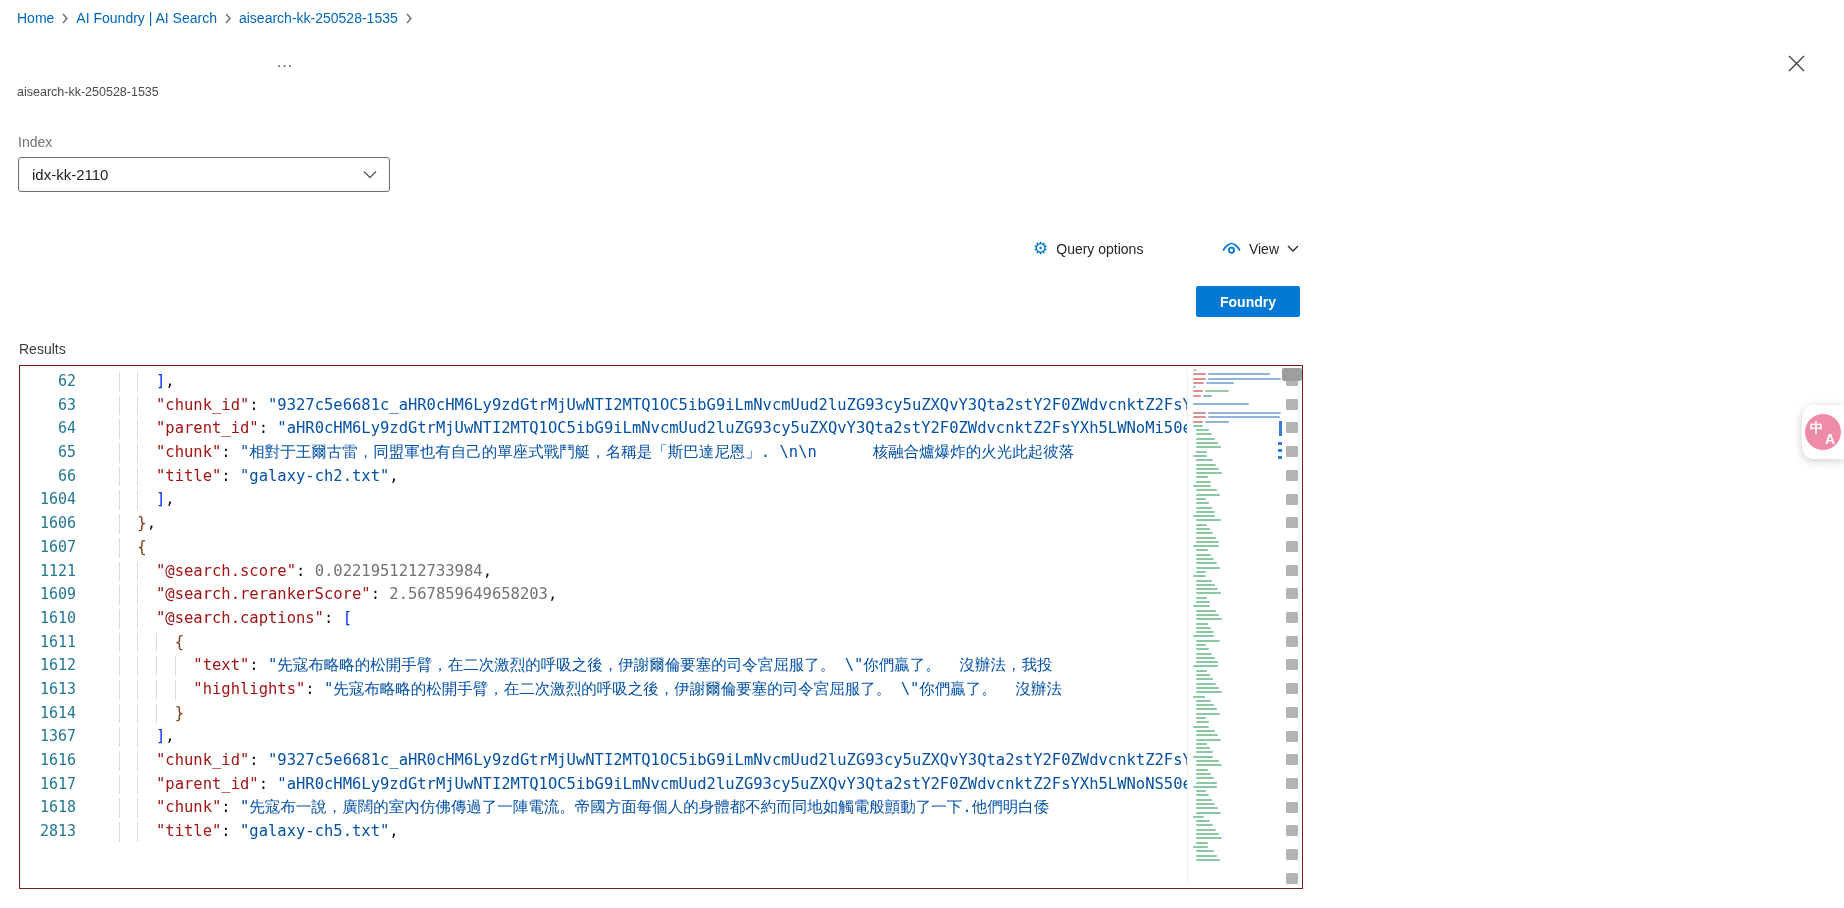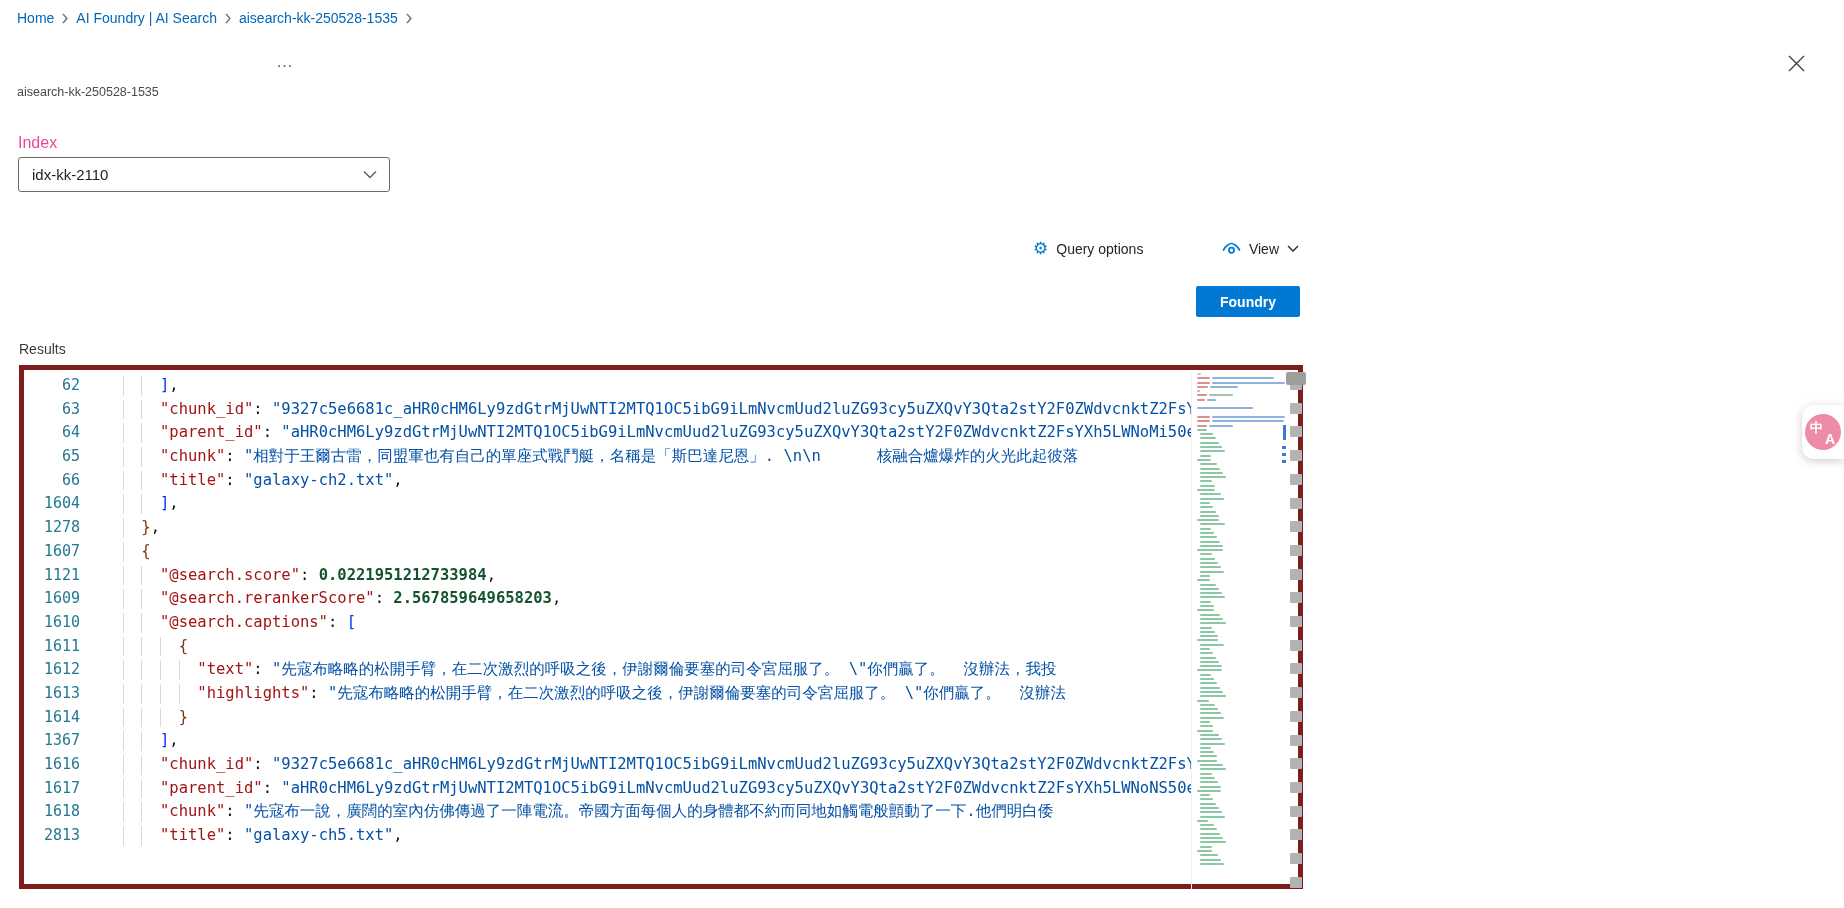--- a/index.html
+++ b/index.html
@@ -11,47 +11,47 @@
   
   .breadcrumb { position:absolute; left:17px; top:10px; display:flex; align-items:center; font-size:14px; }
   .breadcrumb a { color:#0067b8; text-decoration:none; cursor:pointer; }
   .crumb-sep { margin:0 7px; display:flex; align-items:center; }
   
   .page-title { position:absolute; left:16px; top:38px; font-size:29px; font-weight:700; color:#1b1a19; letter-spacing:-.2px; }
   .more-btn { position:absolute; left:276px; top:52px; border:none; background:none; color:#605e5c; font-size:17px; letter-spacing:2px; cursor:pointer; }
   .close-btn { position:absolute; left:1788px; top:50px; width:26px; height:26px; border:none; background:none; cursor:pointer; }
   .subtitle { position:absolute; left:17px; top:85px; font-size:12.5px; color:#4c4a48; }
   
-  .index-label { position:absolute; left:18px; top:134px; font-size:16px; color:#ec4899; }
+  .index-label { position:absolute; left:18px; top:134px; font-size:14px; color:#737373; }
   .select { position:absolute; left:18px; top:157px; width:372px; height:35px; border:1px solid #6b6b6b; border-radius:3px;
             display:flex; align-items:center; justify-content:space-between; padding:0 12px 0 13px; font-size:15px; color:#201f1e; cursor:pointer; background:#fff; }
   
   .toolbar { position:absolute; left:1033px; top:240px; width:266px; display:flex; justify-content:space-between; align-items:center; }
   .tool { display:flex; align-items:center; gap:8px; font-size:14px; color:#252423; cursor:pointer; }
   .gear { color:#0078d4; font-size:17px; line-height:1; }
   
   .searchbox { position:absolute; left:19px; top:285px; width:1168px; height:33px; border:1px solid #69797e; border-radius:2px; display:flex; background:#fff; overflow:hidden; }
   .sb-main { flex:1; display:flex; align-items:center; background:#e9f2fc; padding-left:10px; }
   .sb-main input { flex:1; border:none; outline:none; background:transparent; font-size:15px; color:#201f1e; margin-left:9px; font-family:"Liberation Sans",sans-serif; }
   .sb-clear { width:36px; background:#fff; border:none; cursor:pointer; display:flex; align-items:center; justify-content:center; }
   .search-btn { position:absolute; left:1196px; top:286px; width:104px; height:31px; background:#0078d4; color:#fff; border:none; border-radius:2px;
                 font-size:14px; font-weight:700; cursor:pointer; font-family:"Liberation Sans",sans-serif; }
   .results-label { position:absolute; left:19px; top:341px; font-size:14px; color:#3b3a39; }
   
-  .editor { position:absolute; left:19px; top:365px; width:1284px; height:524px; border:5px solid #7f1d1d; background:#fff;
+  .editor { position:absolute; left:19px; top:365px; width:1284px; height:524px; border:1px solid #7f1d1d; background:#fff;
             font-family:"DejaVu Sans Mono", monospace; font-size:15.5px; }
   .lines { position:absolute; left:0; top:4px; width:1167px; overflow:hidden; }
   .line { display:flex; height:23.7px; line-height:23.7px; white-space:pre; }
   .line.hl { background:linear-gradient(to right, transparent 78px, #e4effa 78px); }
   .ln { width:56px; text-align:right; color:#237893; flex:0 0 56px; font-size:15px; }
   .ln.act { color:#0b216f; font-weight:700; }
   .foldcol { width:24px; flex:0 0 24px; display:flex; align-items:center; justify-content:center; }
   .code { position:relative; flex:1; overflow:hidden; }
   .guide { position:absolute; top:2px; bottom:2px; width:1px; background:#d9d9d9; }
-  .tk-k { color:#a31515; } .tk-s { color:#0451a5; } .tk-n { color:#14532d;font-weight:bold; } .tk-p { color:#111; }
+  .tk-k { color:#a31515; } .tk-s { color:#0451a5; } .tk-n { color:#737373; } .tk-p { color:#111; }
   .tk-cb { color:#7b3814; } .tk-sb { color:#0431fa; }
   .tk-sel { color:#0000ff; background:#add6ff; }
   .tk-more { display:inline-block; color:#848484; border:1px solid #c6c6c6; background:#fdfdfd; border-radius:3px;
              padding:0 4px; margin-left:8px; font-size:13px; line-height:15px; vertical-align:1px; }
   .caret { display:inline-block; width:2px; height:18px; background:#222; vertical-align:-3px; margin-left:1px; }
   
   .minimap { position:absolute; left:1167px; top:3px; width:94px; height:516px; overflow:hidden; padding-left:5px; border-left:1px solid #f0f0f0; cursor:pointer; }
   .mrow { height:2px; margin-bottom:2.3px; display:flex; gap:2px; }
   .mrow b { height:2px; display:block; border-radius:1px; }
   .ruler { position:absolute; left:1264px; top:0; bottom:0; width:16px; }
@@ -137,21 +137,21 @@
   <div class="results-label">Results</div>
 
   <div class="editor">
     <div class="lines" id="lines">
         <div class="line"><span class="ln">62</span><span class="foldcol"></span><span class="code" style="padding-left: 6ch;"><i class="guide" style="left: 2ch;"></i><i class="guide" style="left: 4ch;"></i><span class="tk-sb">]</span><span class="tk-p">,</span></span></div>
         <div class="line"><span class="ln">63</span><span class="foldcol"></span><span class="code" style="padding-left: 6ch;"><i class="guide" style="left: 2ch;"></i><i class="guide" style="left: 4ch;"></i><span class="tk-k">"chunk_id"</span><span class="tk-p">: </span><span class="tk-s">"9327c5e6681c_aHR0cHM6Ly9zdGtrMjUwNTI2MTQ1OC5ibG9iLmNvcmUud2luZG93cy5uZXQvY3Qta2stY2F0ZWdvcnktZ2FsYXh5</span></span></div>
         <div class="line"><span class="ln">64</span><span class="foldcol"></span><span class="code" style="padding-left: 6ch;"><i class="guide" style="left: 2ch;"></i><i class="guide" style="left: 4ch;"></i><span class="tk-k">"parent_id"</span><span class="tk-p">: </span><span class="tk-s">"aHR0cHM6Ly9zdGtrMjUwNTI2MTQ1OC5ibG9iLmNvcmUud2luZG93cy5uZXQvY3Qta2stY2F0ZWdvcnktZ2FsYXh5LWNoMi50eHQ</span></span></div>
         <div class="line"><span class="ln">65</span><span class="foldcol"></span><span class="code" style="padding-left: 6ch;"><i class="guide" style="left: 2ch;"></i><i class="guide" style="left: 4ch;"></i><span class="tk-k">"chunk"</span><span class="tk-p">: </span><span class="tk-s">"相對于王爾古雷，同盟軍也有自己的單座式戰鬥艇，名稱是「斯巴達尼恩」. \n\n      核融合爐爆炸的火光此起彼落</span></span></div>
         <div class="line"><span class="ln">66</span><span class="foldcol"></span><span class="code" style="padding-left: 6ch;"><i class="guide" style="left: 2ch;"></i><i class="guide" style="left: 4ch;"></i><span class="tk-k">"title"</span><span class="tk-p">: </span><span class="tk-s">"galaxy-ch2.txt"</span><span class="tk-p">,</span></span></div>
         <div class="line"><span class="ln">1604</span><span class="foldcol"></span><span class="code" style="padding-left: 6ch;"><i class="guide" style="left: 2ch;"></i><i class="guide" style="left: 4ch;"></i><span class="tk-sb">]</span><span class="tk-p">,</span></span></div>
-        <div class="line"><span class="ln">1278</span><span class="foldcol"></span><span class="code" style="padding-left: 4ch;"><i class="guide" style="left: 2ch;"></i><span class="tk-cb">}</span><span class="tk-p">,</span></span></div>
+        <div class="line"><span class="ln">1606</span><span class="foldcol"></span><span class="code" style="padding-left: 4ch;"><i class="guide" style="left: 2ch;"></i><span class="tk-cb">}</span><span class="tk-p">,</span></span></div>
         <div class="line"><span class="ln">1607</span><span class="foldcol"></span><span class="code" style="padding-left: 4ch;"><i class="guide" style="left: 2ch;"></i><span class="tk-cb">{</span></span></div>
         <div class="line"><span class="ln">1121</span><span class="foldcol"></span><span class="code" style="padding-left: 6ch;"><i class="guide" style="left: 2ch;"></i><i class="guide" style="left: 4ch;"></i><span class="tk-k">"@search.score"</span><span class="tk-p">: </span><span class="tk-n">0.0221951212733984</span><span class="tk-p">,</span></span></div>
         <div class="line"><span class="ln">1609</span><span class="foldcol"></span><span class="code" style="padding-left: 6ch;"><i class="guide" style="left: 2ch;"></i><i class="guide" style="left: 4ch;"></i><span class="tk-k">"@search.rerankerScore"</span><span class="tk-p">: </span><span class="tk-n">2.567859649658203</span><span class="tk-p">,</span></span></div>
         <div class="line"><span class="ln">1610</span><span class="foldcol"></span><span class="code" style="padding-left: 6ch;"><i class="guide" style="left: 2ch;"></i><i class="guide" style="left: 4ch;"></i><span class="tk-k">"@search.captions"</span><span class="tk-p">: </span><span class="tk-sb">[</span></span></div>
         <div class="line"><span class="ln">1611</span><span class="foldcol"></span><span class="code" style="padding-left: 8ch;"><i class="guide" style="left: 2ch;"></i><i class="guide" style="left: 4ch;"></i><i class="guide" style="left: 6ch;"></i><span class="tk-cb">{</span></span></div>
         <div class="line"><span class="ln">1612</span><span class="foldcol"></span><span class="code" style="padding-left: 10ch;"><i class="guide" style="left: 2ch;"></i><i class="guide" style="left: 4ch;"></i><i class="guide" style="left: 6ch;"></i><i class="guide" style="left: 8ch;"></i><span class="tk-k">"text"</span><span class="tk-p">: </span><span class="tk-s">"先寇布略略的松開手臂，在二次激烈的呼吸之後，伊謝爾倫要塞的司令宮屈服了。 \"你們贏了。  沒辦法，我投</span></span></div>
         <div class="line"><span class="ln">1613</span><span class="foldcol"></span><span class="code" style="padding-left: 10ch;"><i class="guide" style="left: 2ch;"></i><i class="guide" style="left: 4ch;"></i><i class="guide" style="left: 6ch;"></i><i class="guide" style="left: 8ch;"></i><span class="tk-k">"highlights"</span><span class="tk-p">: </span><span class="tk-s">"先寇布略略的松開手臂，在二次激烈的呼吸之後，伊謝爾倫要塞的司令宮屈服了。 \"你們贏了。  沒辦法</span></span></div>
         <div class="line"><span class="ln">1614</span><span class="foldcol"></span><span class="code" style="padding-left: 8ch;"><i class="guide" style="left: 2ch;"></i><i class="guide" style="left: 4ch;"></i><i class="guide" style="left: 6ch;"></i><span class="tk-cb">}</span></span></div>
         <div class="line"><span class="ln">1367</span><span class="foldcol"></span><span class="code" style="padding-left: 6ch;"><i class="guide" style="left: 2ch;"></i><i class="guide" style="left: 4ch;"></i><span class="tk-sb">]</span><span class="tk-p">,</span></span></div>
         <div class="line"><span class="ln">1616</span><span class="foldcol"></span><span class="code" style="padding-left: 6ch;"><i class="guide" style="left: 2ch;"></i><i class="guide" style="left: 4ch;"></i><span class="tk-k">"chunk_id"</span><span class="tk-p">: </span><span class="tk-s">"9327c5e6681c_aHR0cHM6Ly9zdGtrMjUwNTI2MTQ1OC5ibG9iLmNvcmUud2luZG93cy5uZXQvY3Qta2stY2F0ZWdvcnktZ2FsYXh5</span></span></div>

